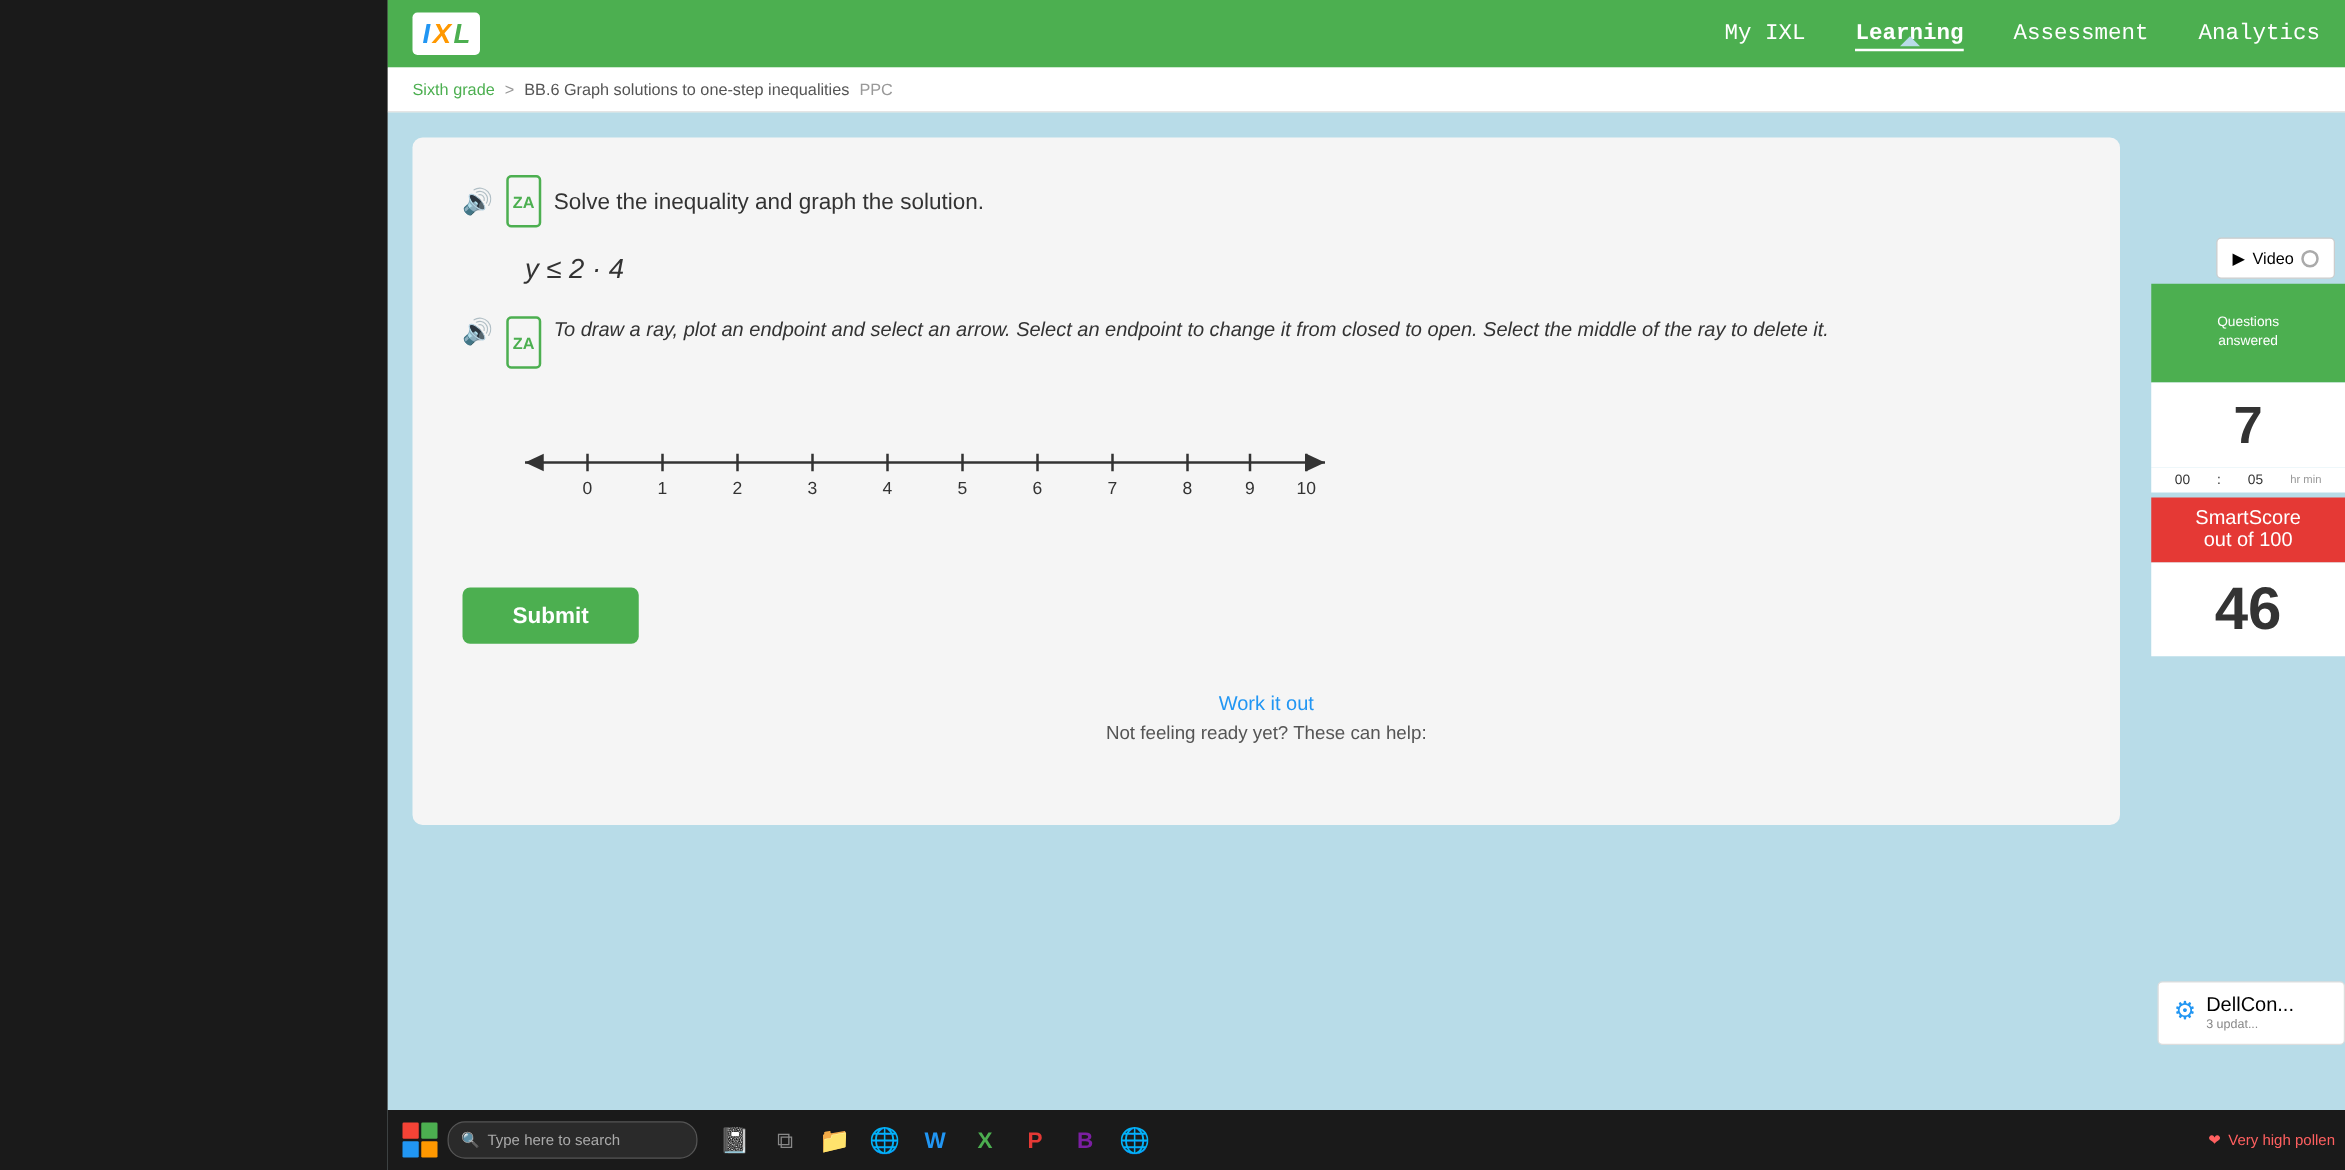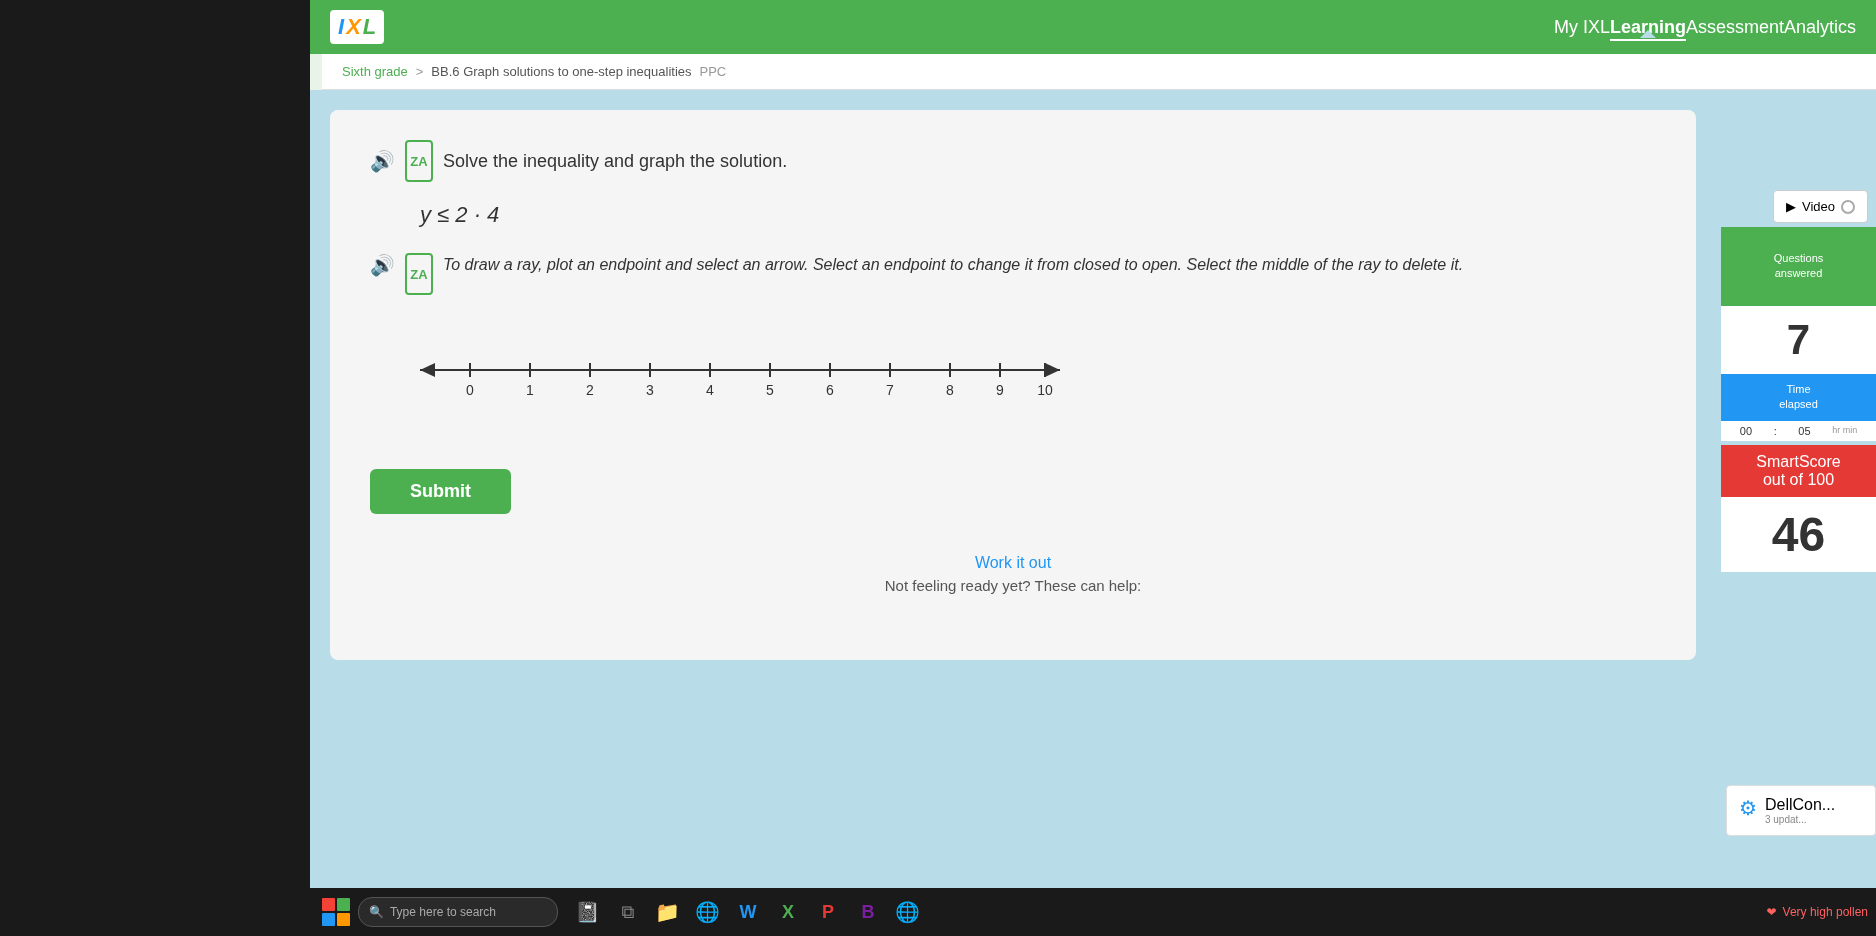--- a/index.html
+++ b/index.html
@@ -42,41 +42,43 @@
       align-items: center;
       gap: 2px;
     }
 
     .logo-i { color: #2196f3; font-weight: bold; font-size: 22px; font-style: italic; }
     .logo-x { color: #ff9800; font-weight: bold; font-size: 22px; font-style: italic; }
     .logo-l { color: #4caf50; font-weight: bold; font-size: 22px; font-style: italic; }
 
     .nav-links {
       display: flex;
+      gap: 40px;
       margin-left: auto;
+      font-family: Liberation Mono, monospace;
     }
 
     .nav-link {
       color: white;
       text-decoration: none;
       font-size: 18px;
       font-weight: 500;
     }
 
     .nav-link.active {
       font-weight: bold;
       border-bottom: 2px solid white;
       padding-bottom: 2px;
     }
 
     
     .breadcrumb {
       position: absolute;
       top: 54px;
-      left: 12px; right: 0;
+      left: 0; right: 0;
       height: 36px;
       background: white;
       display: flex;
       align-items: center;
       padding: 0 20px;
       font-size: 13px;
       color: #555;
       border-bottom: 1px solid #ddd;
     }
 
@@ -520,23 +522,20 @@
         <span>▶</span>
         <span>Video</span>
         <span style="width:14px;height:14px;border-radius:50%;border:2px solid #aaa;display:inline-block;"></span>
       </button>
 
       <div class="questions-answered-box">
         <span>Questions<br>answered</span>
       </div>
       <div class="questions-count">7</div>
 
-      <div class="time-elapsed-box">
-        <span>Time<br>elapsed</span>
-      </div>
       <div class="time-display">
         <span>00</span>
         <span>:</span>
         <span>05</span>
         <span style="font-size:9px;color:#999;">hr min</span>
       </div>
 
       <div class="smartscore-box">
         <span>SmartScore<br>out of 100</span>
       </div>

